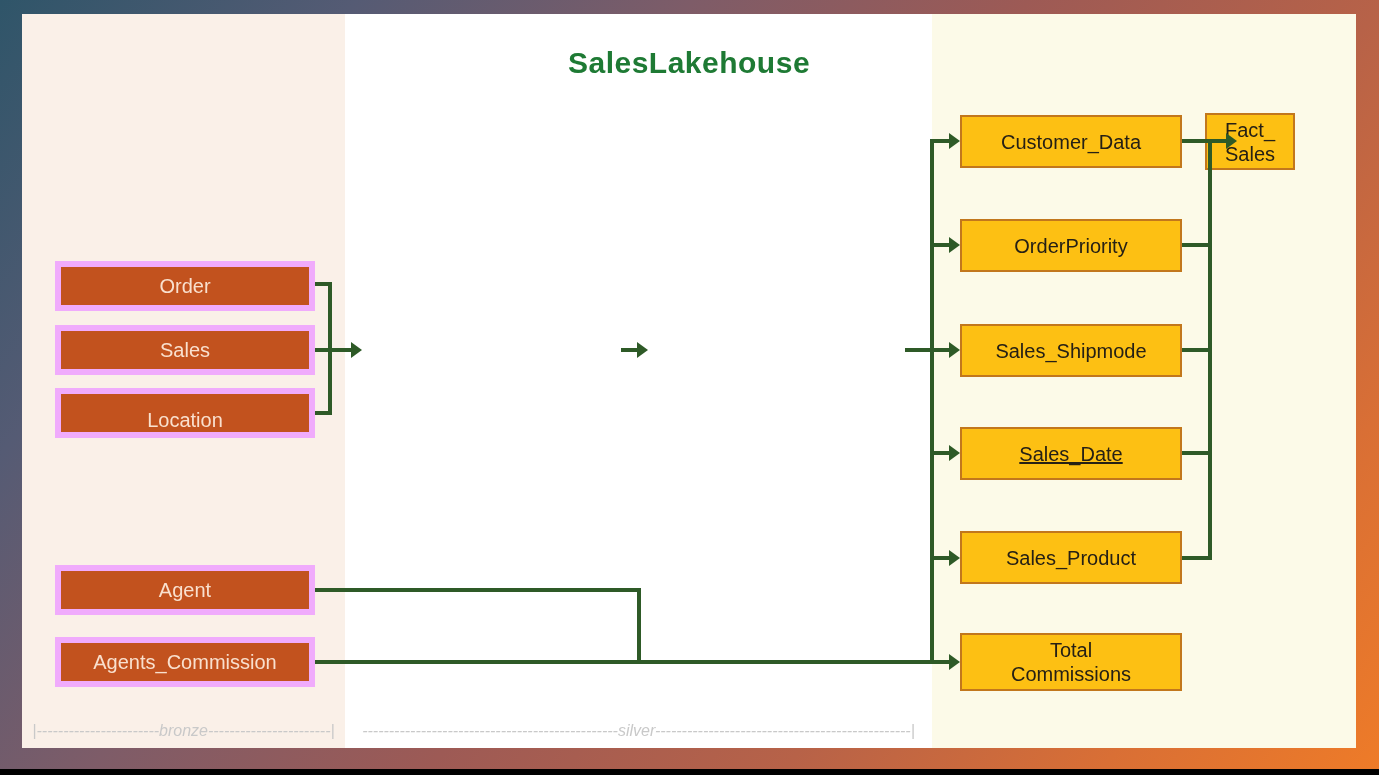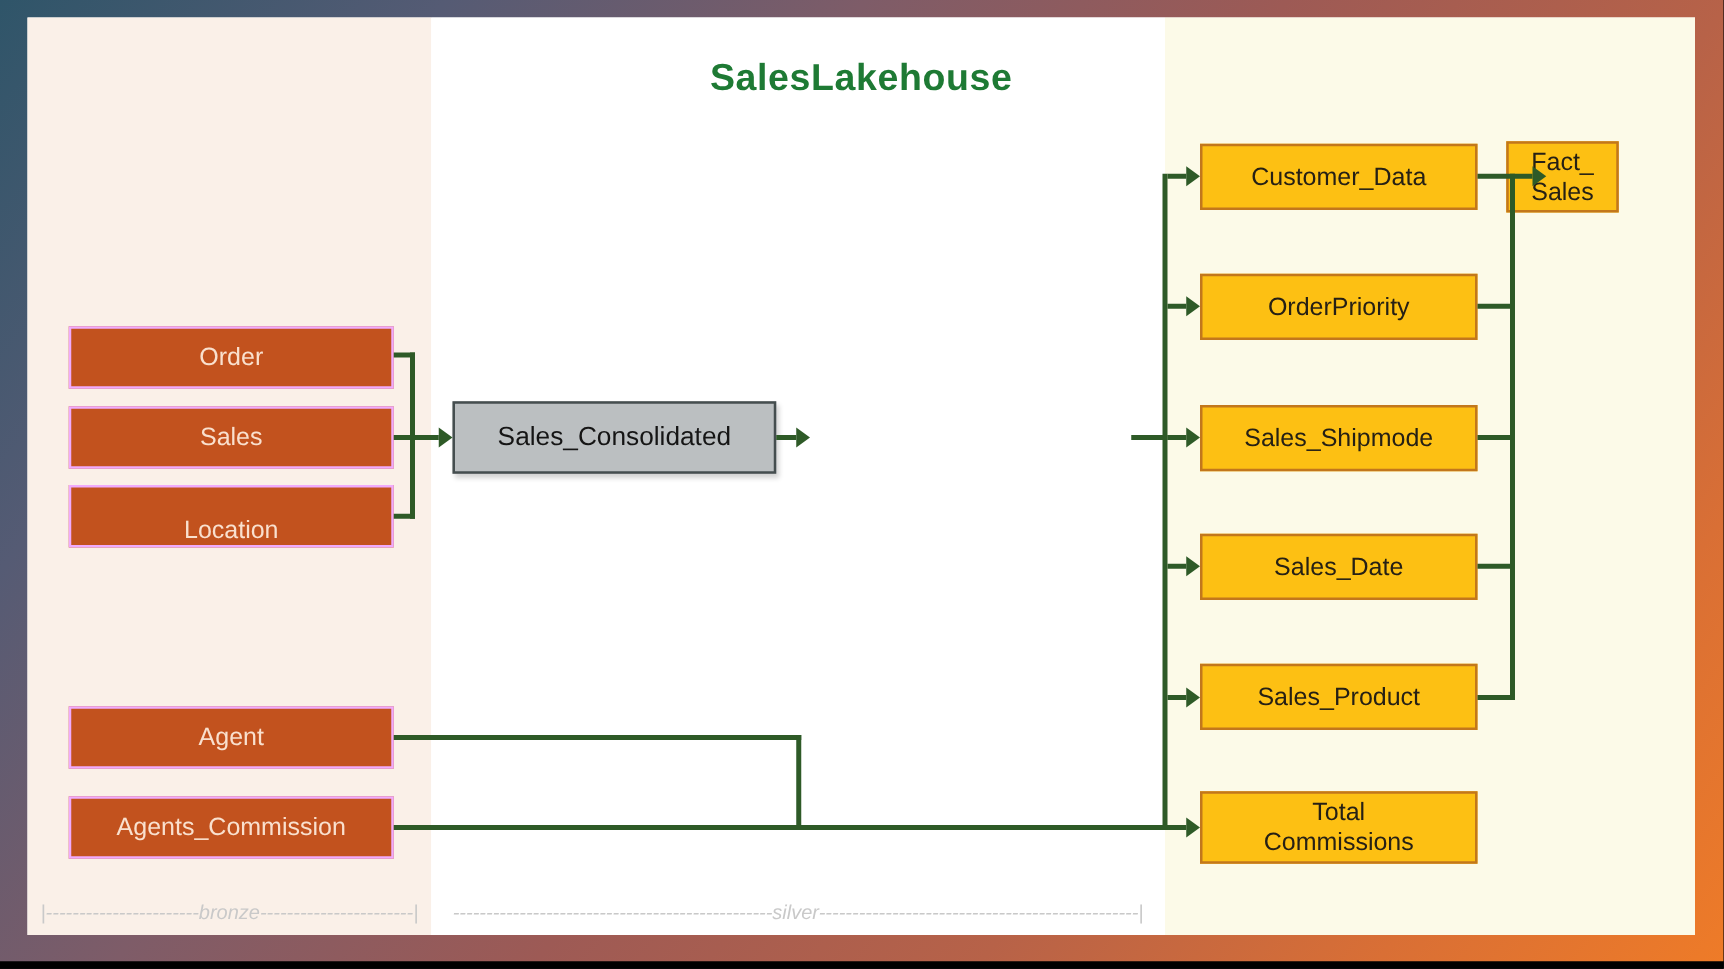--- a/index.html
+++ b/index.html
@@ -9,21 +9,21 @@
          background:linear-gradient(128deg,#2F5569 0%,#555B74 18%,#7E5C68 35%,#9D5A55 52%,#B76248 70%,#D96F35 86%,#EE7B28 100%);}
   .card{position:absolute;left:22px;top:14px;width:1334px;height:734px;background:#fff;}
   .zone{position:absolute;top:14px;height:734px;}
   .zone.bronze{left:22px;width:323px;background:var(--bronze-zone-bg,#FAF0E8);}
   .zone.silver{left:345px;width:587px;background:var(--silver-zone-bg,#FFFFFF);}
   .zone.gold{left:932px;width:424px;background:var(--gold-zone-bg,#FCFAE8);}
   .title{position:absolute;left:22px;top:46px;width:1334px;text-align:center;
          font-size:30px;font-weight:bold;letter-spacing:.5px;color:var(--title-green,#1E7A34);}
   .node{position:absolute;display:flex;align-items:center;justify-content:center;
         text-align:center;box-sizing:border-box;line-height:1.2;}
-  .node.bronze-box{background:var(--bronze-box-fill,#C2521E);border:2px solid #f0abfc;
+  .node.bronze-box{background:var(--bronze-box-fill,#C2521E);border:6px solid #f0abfc;
         color:var(--bronze-box-text,#F9E0CE);font-size:20px;}
   .node.gray-box{background:var(--silver-box-fill,#BBBFC1);border:2px solid var(--silver-box-border,#454E4F);
         color:#151515;font-size:21px;box-shadow:2px 3px 4px rgba(0,0,0,.18);}
   .node.gold-box{background:var(--gold-box-fill,#FDC013);border:2px solid var(--gold-box-border,#C2771C);
         color:#262015;font-size:20px;}
   .wrap-narrow{display:inline-block;max-width:130px;}
   .line{position:absolute;background:var(--connector-green,#2E5A27);}
   .arr{position:absolute;width:0;height:0;border-top:8px solid transparent;
        border-bottom:8px solid transparent;border-left:11px solid var(--connector-green,#2E5A27);}
   .lane-label{position:absolute;top:722px;height:22px;font-size:16px;font-style:italic;
@@ -51,34 +51,31 @@
   <div class="node bronze-box" style="left:55px;top:388px;width:260px;height:50px;align-items:flex-end;">
     <span>Location</span>
   </div>
   <div class="node bronze-box" style="left:55px;top:565px;width:260px;height:50px;">
     <span>Agent</span>
   </div>
   <div class="node bronze-box" style="left:55px;top:637px;width:260px;height:50px;">
     <span>Agents_Commission</span>
   </div>
 
-  <div class="node gray-box" style="left:362px;top:321px;width:259px;height:58px;">
-    <span>Sales_Consolidated</span>
-  </div>
 
   <div class="node gold-box" style="left:960px;top:115px;width:222px;height:53px;">
     <span>Customer_Data</span>
   </div>
   <div class="node gold-box" style="left:960px;top:219px;width:222px;height:53px;">
     <span>OrderPriority</span>
   </div>
   <div class="node gold-box" style="left:960px;top:324px;width:222px;height:53px;">
     <span>Sales_Shipmode</span>
   </div>
-  <div class="node gold-box" style="left:960px;top:427px;width:222px;height:53px;">
+  <div class="node gold-box" style="left:960px;top:427px;width:222px;height:53px;text-decoration:underline;">
     <span>Sales_Date</span>
   </div>
   <div class="node gold-box" style="left:960px;top:531px;width:222px;height:53px;">
     <span>Sales_Product</span>
   </div>
   <div class="node gold-box" style="left:960px;top:633px;width:222px;height:58px;">
     <span class="wrap-narrow">Total Commissions</span>
   </div>
   <div class="node gold-box" style="left:1205px;top:113px;width:90px;height:57px;flex-direction:column;">
     <span>Fact_</span>

